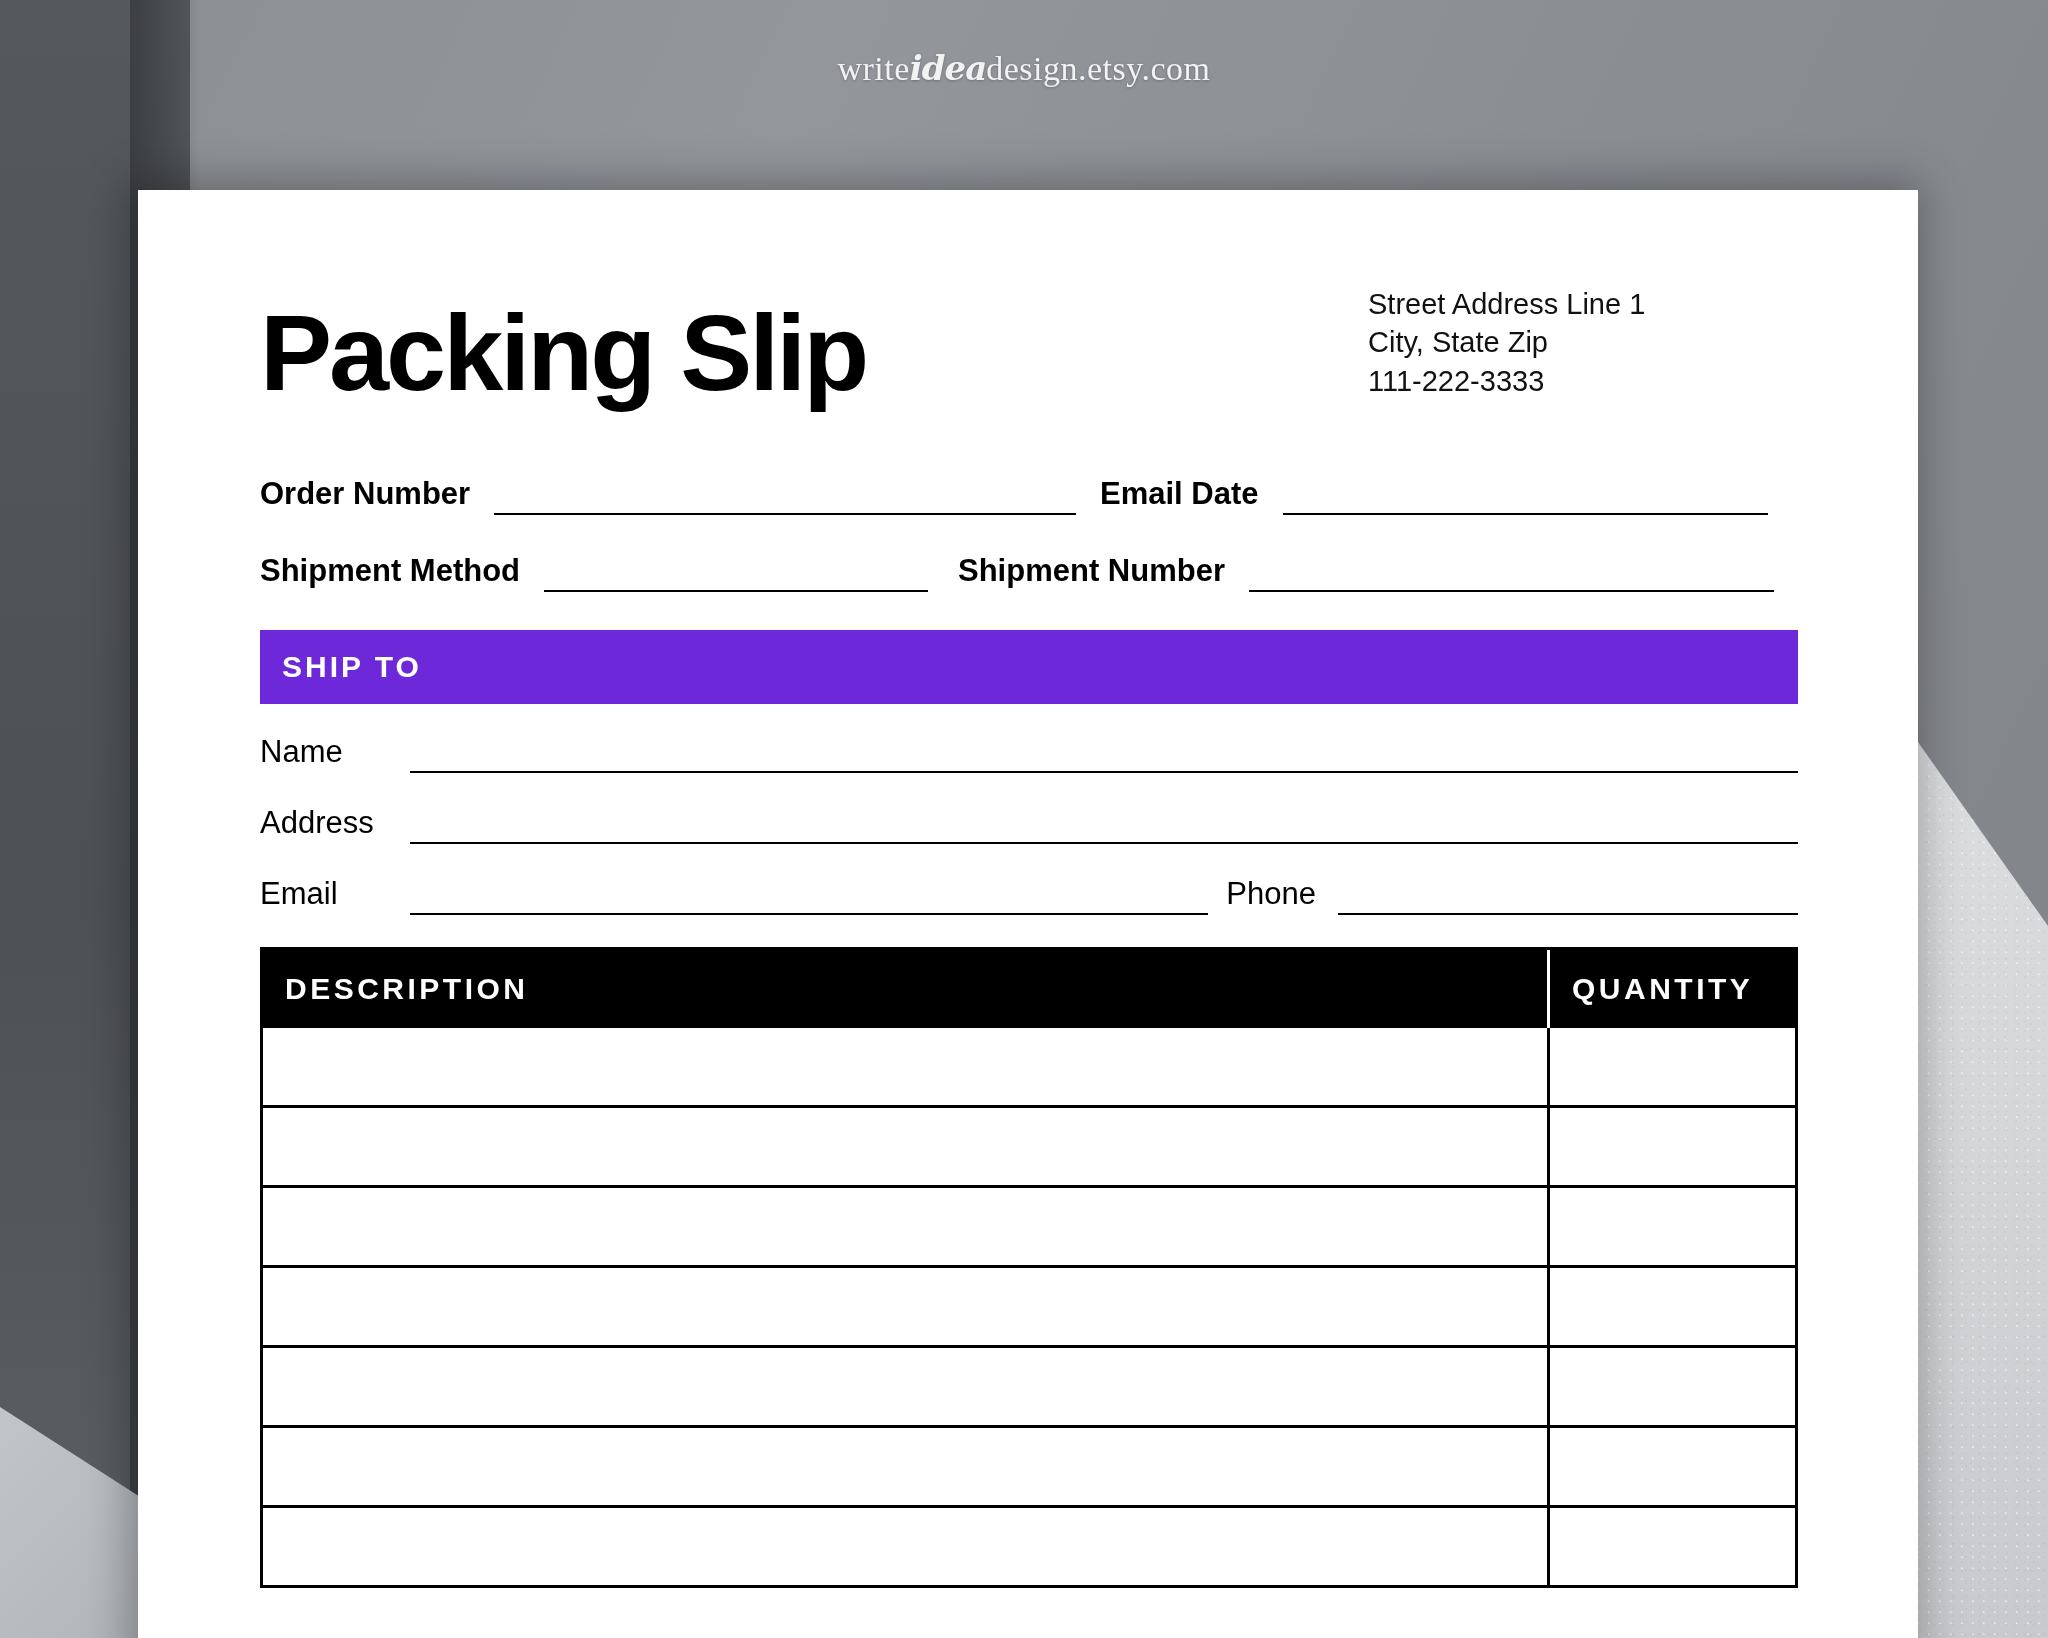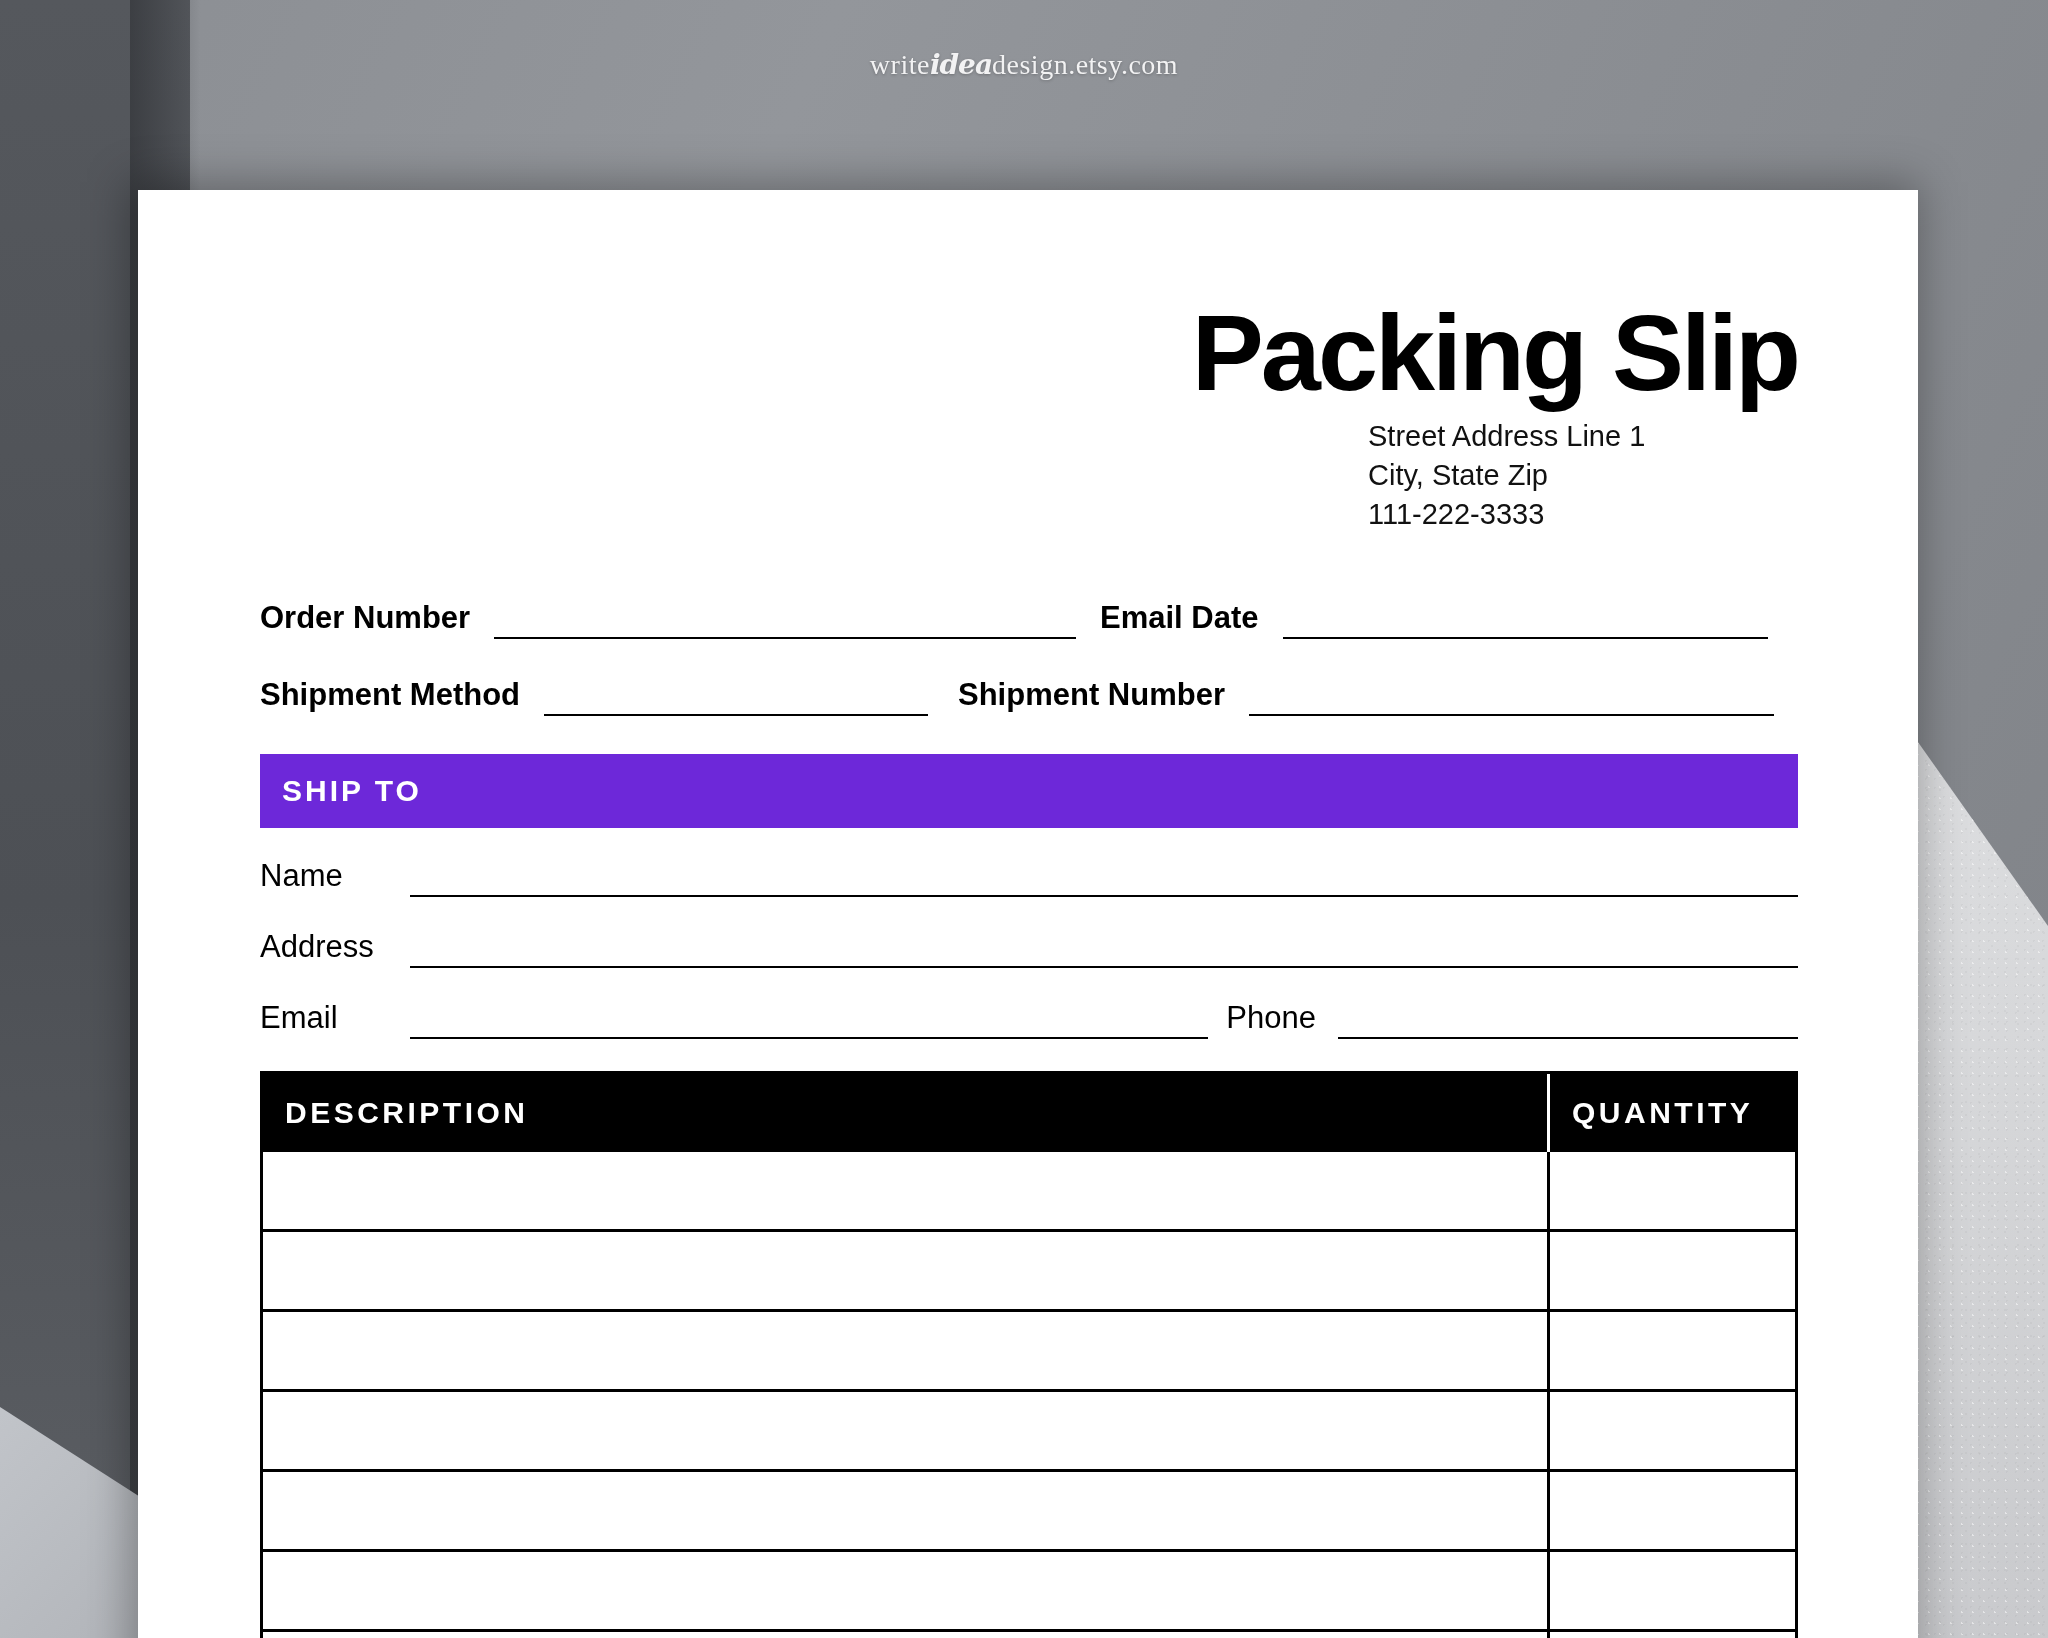--- a/index.html
+++ b/index.html
@@ -61,21 +61,21 @@
   }
 
   
   .watermark {
     position: absolute;
     top: 48px;
     left: 0;
     width: 100%;
     text-align: center;
     color: #f2f2f3;
-    font-size: 28px;
+    font-size: 34px;
     letter-spacing: 0.5px;
     font-family: "Liberation Serif", serif;
     text-shadow: 0 1px 3px rgba(0,0,0,0.25);
     user-select: none;
   }
   .watermark .wm-script {
     font-family: "DejaVu Serif", serif;
     font-style: italic;
     font-weight: 700;
     letter-spacing: -1px;
@@ -103,23 +103,22 @@
   .page-inner {
     position: absolute;
     left: 0; top: 0;
     width: 1780px;
     padding: 78px 120px 0 122px;
   }
 
   
   .header-row {
     display: flex;
-    align-items: flex-end;
+    align-items: center;
     justify-content: space-between;
-    flex-direction: column;
   }
   .doc-title {
     font-size: 108px;
     font-weight: 700;
     letter-spacing: -3px;
     line-height: 1.05;
     color: #000;
     margin-top: 28px;
   }
   .company-block {

